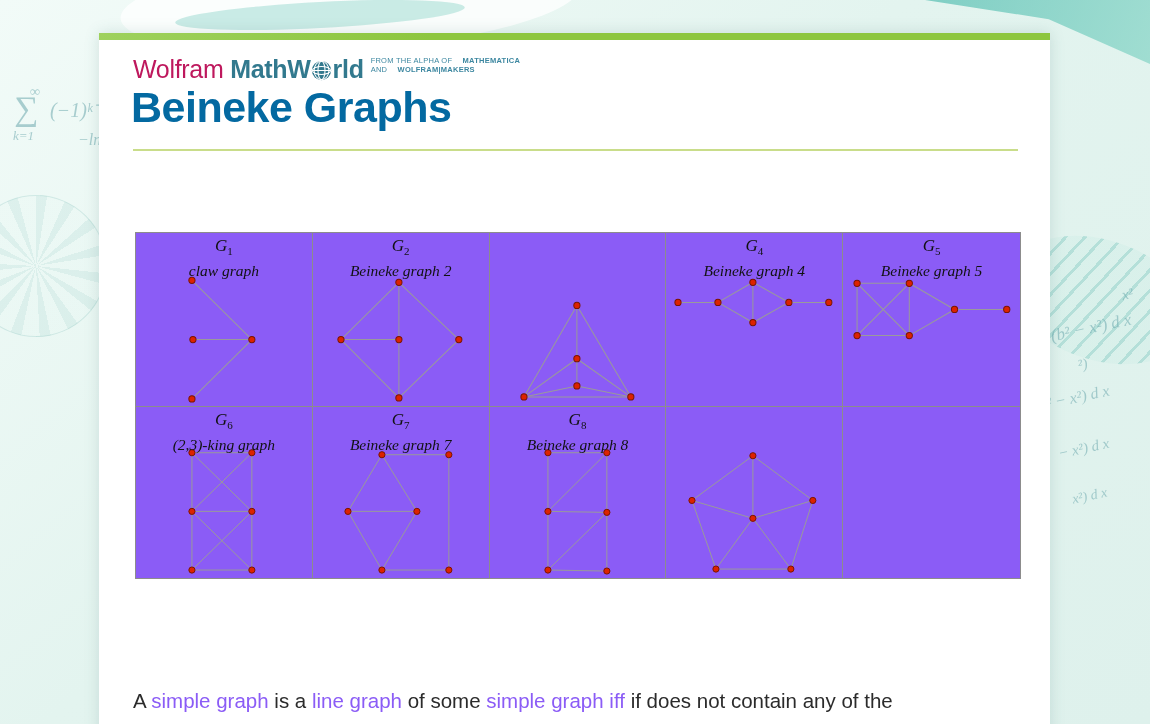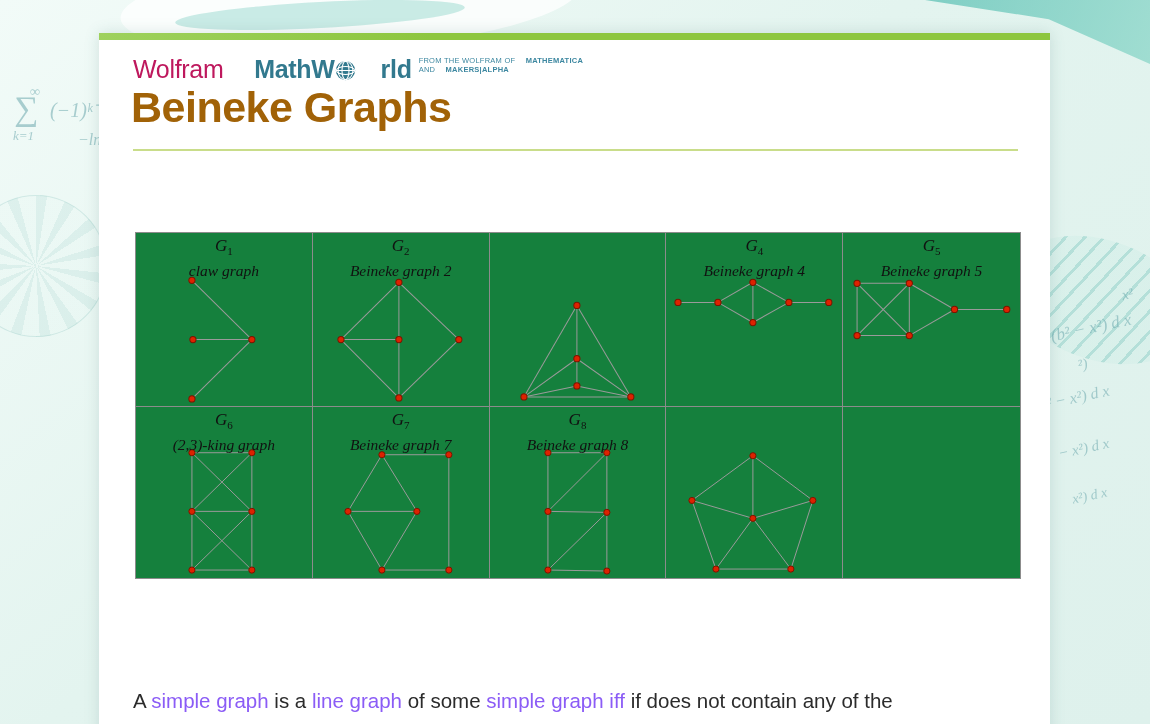--- a/index.html
+++ b/index.html
@@ -26,34 +26,34 @@
   .bg-formula{position:absolute;font-family:"Liberation Serif",serif;font-style:italic;
     color:rgba(108,168,173,.55);pointer-events:none;white-space:nowrap;}
   
   .card{position:absolute;left:99px;top:33px;width:951px;height:760px;background:#ffffff;
     box-shadow:0 0 14px rgba(60,110,105,.18);}
   .card-top-bar{position:absolute;left:0;top:0;width:100%;height:7px;
     background:linear-gradient(90deg,#9ed15d,#8dc63f 35%,#8dc63f);}
   
   .logo{position:absolute;left:34px;top:22px;white-space:nowrap;cursor:pointer;}
   .logo .wolfram{font-size:25px;color:#be185d;font-weight:400;letter-spacing:-.3px;}
-  .logo .mathworld{font-size:25px;color:#32798e;font-weight:700;letter-spacing:-.3px;margin-left:24px;}
+  .logo .mathworld{font-size:25px;color:#32798e;font-weight:700;letter-spacing:-.3px;}
   .globe{display:inline-block;vertical-align:-3px;margin:0 .5px;}
   .tagline{display:inline-block;vertical-align:6px;margin-left:7px;color:#3c87a0;
     font-size:7.5px;line-height:9px;letter-spacing:.25px;}
   .tagline b{font-weight:700;margin-left:8px;}
   
   .page-title{position:absolute;left:32px;top:50px;margin:0;font-size:43px;font-weight:600;
-    color:#a16207;letter-spacing:-.5px;}
+    color:#0369a1;letter-spacing:-.5px;}
   .title-rule{position:absolute;left:34px;top:116px;width:885px;height:0;
     border-top:2px solid #c9dd8a;}
   
   .graph-table{position:absolute;left:36px;top:199px;width:884px;
     display:grid;grid-template-columns:repeat(5,1fr);grid-template-rows:174px 171px;
-    border:1px solid #8c8c8c;background:#15803d;}
+    border:1px solid #8c8c8c;background:#8b5cf6;}
   .graph-cell{position:relative;}
   .graph-cell:not(:nth-child(5n)){border-right:1px solid #8c8c8c;}
   .graph-cell:nth-child(-n+5){border-bottom:1px solid #8c8c8c;}
   .graph-cell svg{position:absolute;left:0;top:0;width:100%;height:100%;}
   .graph-label{position:absolute;left:0;top:3px;width:100%;text-align:center;z-index:2;
     font-family:"Liberation Serif",serif;font-style:italic;color:#111;line-height:20px;}
   .graph-label .gname{font-size:17px;}
   .graph-label sub{font-size:11px;font-style:normal;}
   .graph-label .lname{font-size:15.5px;}
   
@@ -86,21 +86,21 @@
 <div class="card">
   <div class="card-top-bar"></div>
 
   <div class="logo">
     <span class="wolfram">Wolfram </span><span class="mathworld">MathW</span><span class="globe"><svg width="21" height="21" viewBox="0 0 24 24">
           <circle cx="12" cy="12" r="11" fill="#32798e"></circle>
           <ellipse cx="12" cy="12" rx="4" ry="10.5" fill="none" stroke="#fff" stroke-width="1.2"></ellipse>
           <ellipse cx="12" cy="12" rx="8.5" ry="10.5" fill="none" stroke="#fff" stroke-width="1.2"></ellipse>
           <ellipse cx="12" cy="12" rx="10.5" ry="4.5" fill="none" stroke="#fff" stroke-width="1.2"></ellipse>
           <line x1="1.5" y1="12" x2="22.5" y2="12" stroke="#fff" stroke-width="1.2"></line>
-        </svg></span><span class="mathworld">rld</span><span class="tagline"><span>FROM THE WOLFRAM OF </span><b>MATHEMATICA</b><br><span>AND </span><b>MAKERS|ALPHA</b></span>
+        </svg></span><span class="mathworld">rld</span><span class="tagline"><span>FROM THE ALPHA OF </span><b>MATHEMATICA</b><br><span>AND </span><b>WOLFRAM|MAKERS</b></span>
   </div>
 
   <h1 class="page-title">Beineke Graphs</h1>
   <div class="title-rule"></div>
 
   <div class="graph-table" id="graph-table">
       <div class="graph-cell">
         <div class="graph-label"><span class="gname">G<sub>1</sub></span><br><span class="lname">claw graph</span></div>
         <svg viewBox="0 0 176 172" preserveAspectRatio="none">
           <line x1="56" y1="47" x2="116" y2="106" stroke="#9a9a9a" stroke-width="1"></line>

